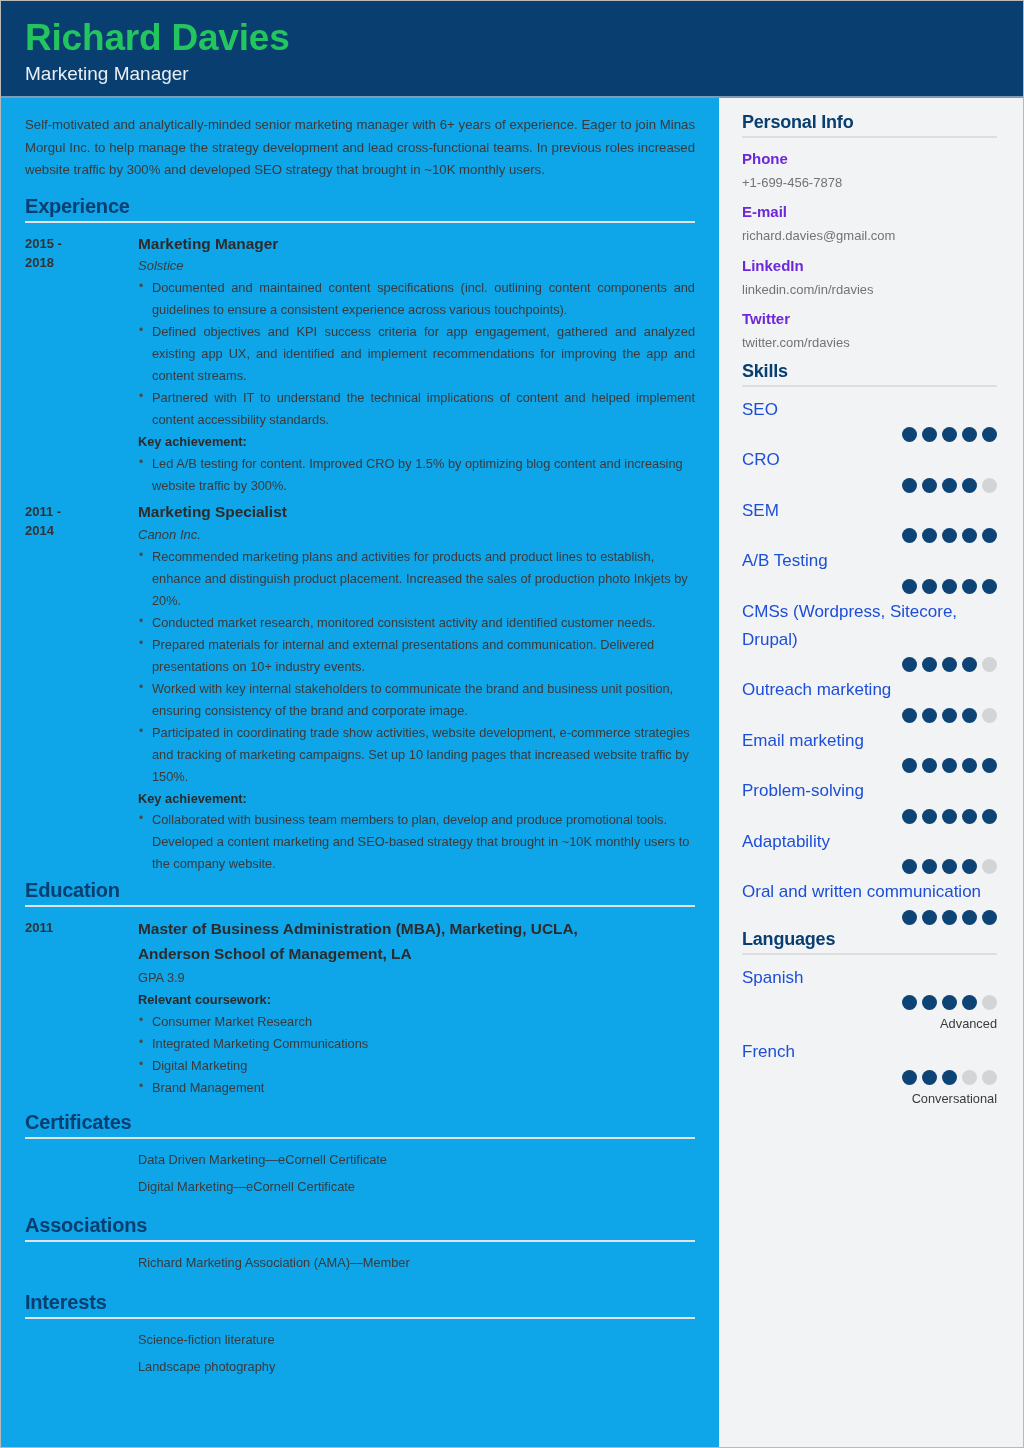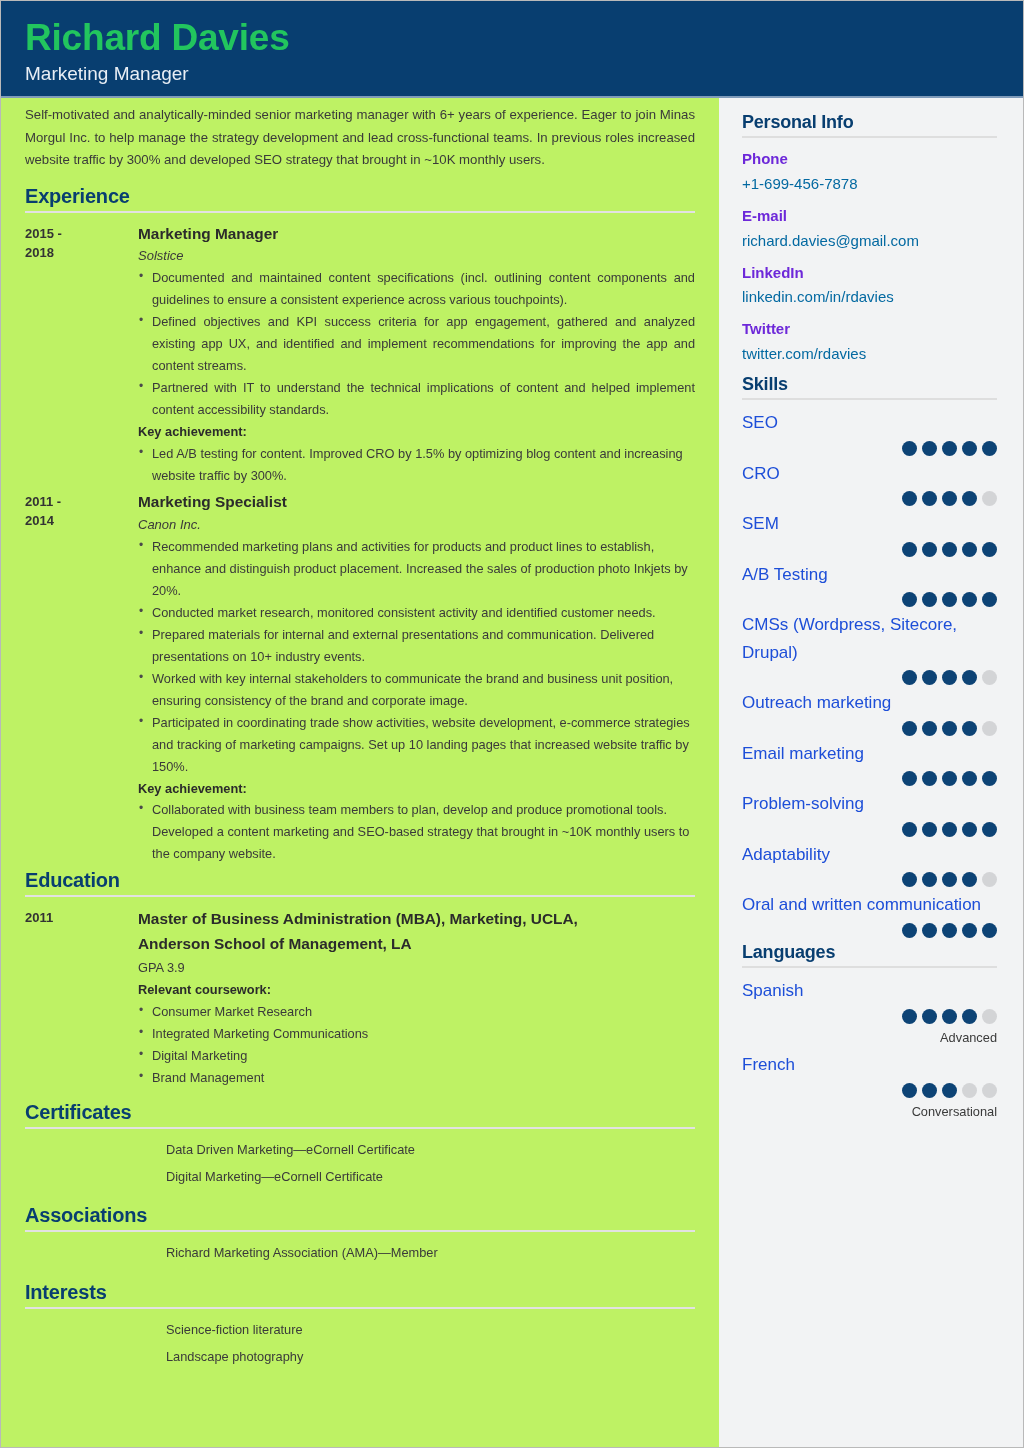--- a/index.html
+++ b/index.html
@@ -44,22 +44,22 @@
   }
 
   
   .body {
     display: flex;
     align-items: stretch;
     height: calc(1448px - 99px);
   }
   .main {
     width: 718px;
-    background: #bef264;
-    padding: 6px 24px 0 24px;
+    background: #0ea5e9;
+    padding: 16px 24px 0 24px;
   }
   .sidebar {
     width: 304px;
     background: #f2f3f4;
     padding: 14px 26px 0 23px;
   }
 
   
   .intro {
     font-size: 13.2px;
@@ -164,33 +164,32 @@
     margin-bottom: 5px;
   }
   .simple-spacer {
     width: 113px;
     flex: 0 0 113px;
   }
   .simple-text {
     font-size: 12.8px;
     color: #3a3a3a;
     line-height: 1.7;
-    margin-left: 28px;
   }
 
   
   .pi-label {
     font-size: 15px;
     font-weight: bold;
     color: #6d28d9;
     line-height: 1.66;
   }
   .pi-value {
-    font-size: 15px;
-    color: #0369a1;
+    font-size: 13px;
+    color: #737373;
     line-height: 1.66;
     margin-bottom: 7px;
     word-break: break-word;
   }
 
   
   .skill { margin-bottom: 4px; }
   .skill-name {
     font-size: 17px;
     color: #1d4ed8;

